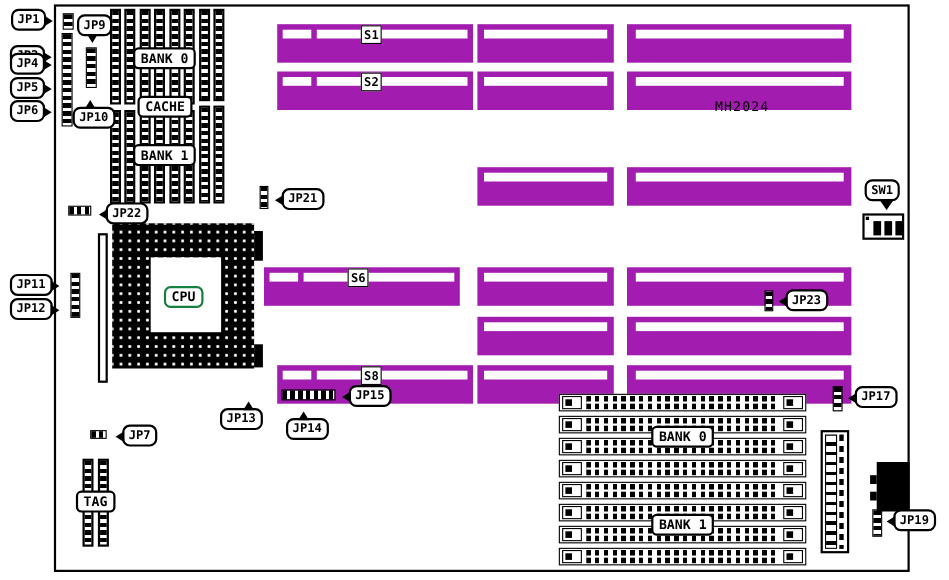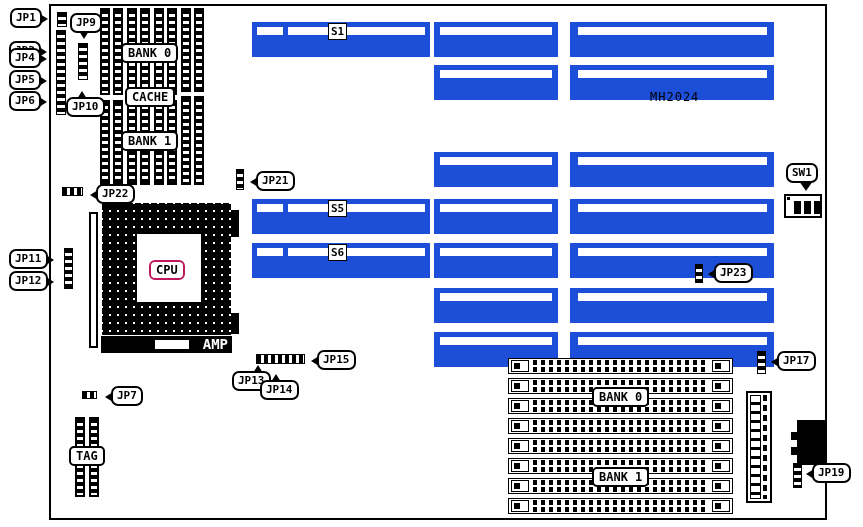--- a/index.html
+++ b/index.html
@@ -2,21 +2,21 @@
 <html><head>
 <meta charset="utf-8">
 <style>
   html,body{margin:0;padding:0;background:#fff}
   .stage{position:relative;width:863px;height:527px;background:#fff;overflow:hidden;
          font-family:"DejaVu Sans Mono",monospace;color:#000}
   .board{position:absolute;left:49px;top:4px;width:778px;height:516px;
          border:2px solid #000;box-sizing:border-box;background:#fff}
   
   .slot{position:absolute;left:0;width:100%;height:19px}
-  .sg{position:absolute;top:0;height:35px;background:#1d4ed8}
+  .sg{position:absolute;top:0;height:35px;background:#a21caf}
   .ws{position:absolute;top:5px;height:8px;background:#fff}
   .sl{position:absolute;left:76px;top:1px;background:#fff;border:1px solid #000;
       font:bold 11px/15px "DejaVu Sans Mono",monospace;padding:0 2px;z-index:3}
   
   .lad{position:absolute;width:10px;border:2px solid #000;box-sizing:border-box;
        background:repeating-linear-gradient(180deg,#000 0 4px,#fff 4px 7px)}
   .chiplabel{position:absolute;background:#fff;border:2px solid #000;border-radius:5px;
        font:bold 12px/14px "DejaVu Sans Mono",monospace;padding:1px 5px;z-index:4;white-space:nowrap}
   
   .callout{position:absolute;background:#fff;border:2px solid #000;border-radius:7px;
@@ -31,21 +31,21 @@
   
   .jmp-v{position:absolute;border:1px solid #000;box-sizing:border-box;
        background:repeating-linear-gradient(180deg,#000 0 4px,#fff 4px 7px)}
   .jmp-h{position:absolute;border:1px solid #000;box-sizing:border-box;
        background:repeating-linear-gradient(90deg,#000 0 4px,#fff 4px 7px)}
   
   .cpu-socket{position:absolute;left:102px;top:203px;width:129px;height:132px;background-color:#000;
        background-image:radial-gradient(circle,#fff 1.2px,rgba(0,0,0,0) 1.4px);
        background-size:8px 8px;background-position:4px 4px}
   .cpu-inner{position:absolute;left:35px;top:31px;width:64px;height:68px;background:#fff}
-  .cpu-label{position:absolute;left:12px;top:26px;background:#fff;border:2px solid #be185d;
+  .cpu-label{position:absolute;left:12px;top:26px;background:#fff;border:2px solid #15803d;
        border-radius:6px;font:bold 12px/14px "DejaVu Sans Mono",monospace;padding:1px 5px}
   .amp-bar{position:absolute;left:101px;top:336px;width:131px;height:17px;background:#000;
        color:#fff;font:bold 14px/17px "DejaVu Sans Mono",monospace;text-align:right;padding-right:4px;box-sizing:border-box}
   .amp-slot{position:absolute;left:54px;top:4px;width:34px;height:9px;background:#fff}
   .vbar{position:absolute;left:89px;top:212px;width:9px;height:136px;background:#fff;border:2px solid #000;box-sizing:border-box}
   .tab{position:absolute;background:#000}
   
   .simm{position:absolute;left:508px;width:225px;height:16px;border:1px solid #000;box-sizing:border-box;background:#fff}
   .simm .cap{position:absolute;top:1px;bottom:1px;width:16px;border:1px solid #000}
   .simm .cap i{position:absolute;left:2px;top:2px;width:6px;height:6px;background:#000;display:block}
@@ -83,70 +83,67 @@
       <b class="sl">S1</b>
     </div>
     <div class="sg" style="left:434px;width:124px">
         <i class="ws" style="left:6px;right:6px"></i>
       </div>
     <div class="sg" style="left:570px;width:204px">
         <i class="ws" style="left:8px;right:7px"></i>
       </div>
   </div>
   <div class="slot" style="top:65px">
-    <div class="sg" style="left:434px;width:124px">
-        <i class="ws" style="left:6px;right:6px"></i>
-      </div>
-    <div class="sg" style="left:570px;width:204px">
-        <i class="ws" style="left:8px;right:7px"></i>
-      </div>
-  </div>
-  <div class="slot" style="top:152px">
-    <div class="sg" style="left:434px;width:124px">
-        <i class="ws" style="left:6px;right:6px"></i>
-      </div>
-    <div class="sg" style="left:570px;width:204px">
-        <i class="ws" style="left:8px;right:7px"></i>
-      </div>
-  </div>
-  <div class="slot" style="top:199px">
     <div class="sg" style="left:252px;width:178px">
       <i class="ws" style="left:5px;width:26px"></i>
       <i class="ws" style="left:36px;width:137px"></i>
-      <b class="sl">S5</b>
-    </div>
+      <b class="sl">S2</b>
+    </div>
+    <div class="sg" style="left:434px;width:124px">
+        <i class="ws" style="left:6px;right:6px"></i>
+      </div>
+    <div class="sg" style="left:570px;width:204px">
+        <i class="ws" style="left:8px;right:7px"></i>
+      </div>
+  </div>
+  <div class="slot" style="top:152px">
     <div class="sg" style="left:434px;width:124px">
         <i class="ws" style="left:6px;right:6px"></i>
       </div>
     <div class="sg" style="left:570px;width:204px">
         <i class="ws" style="left:8px;right:7px"></i>
       </div>
   </div>
   <div class="slot" style="top:243px">
+    <div class="sg" style="left:240px;width:178px">
+      <i class="ws" style="left:5px;width:26px"></i>
+      <i class="ws" style="left:36px;width:137px"></i>
+      <b class="sl">S6</b>
+    </div>
+    <div class="sg" style="left:434px;width:124px">
+        <i class="ws" style="left:6px;right:6px"></i>
+      </div>
+    <div class="sg" style="left:570px;width:204px">
+        <i class="ws" style="left:8px;right:7px"></i>
+      </div>
+  </div>
+  <div class="slot" style="top:288px">
+    <div class="sg" style="left:434px;width:124px">
+        <i class="ws" style="left:6px;right:6px"></i>
+      </div>
+    <div class="sg" style="left:570px;width:204px">
+        <i class="ws" style="left:8px;right:7px"></i>
+      </div>
+  </div>
+  <div class="slot" style="top:332px">
     <div class="sg" style="left:252px;width:178px">
       <i class="ws" style="left:5px;width:26px"></i>
       <i class="ws" style="left:36px;width:137px"></i>
-      <b class="sl">S6</b>
-    </div>
-    <div class="sg" style="left:434px;width:124px">
-        <i class="ws" style="left:6px;right:6px"></i>
-      </div>
-    <div class="sg" style="left:570px;width:204px">
-        <i class="ws" style="left:8px;right:7px"></i>
-      </div>
-  </div>
-  <div class="slot" style="top:288px">
-    <div class="sg" style="left:434px;width:124px">
-        <i class="ws" style="left:6px;right:6px"></i>
-      </div>
-    <div class="sg" style="left:570px;width:204px">
-        <i class="ws" style="left:8px;right:7px"></i>
-      </div>
-  </div>
-  <div class="slot" style="top:332px">
+      <b class="sl">S8</b>
+    </div>
     <div class="sg" style="left:434px;width:124px">
         <i class="ws" style="left:6px;right:6px"></i>
       </div>
     <div class="sg" style="left:570px;width:204px">
         <i class="ws" style="left:8px;right:7px"></i>
       </div>
   </div>
 
   <div class="lad" style="left:100px;top:8px;height:87px"></div>
   <div class="lad" style="left:113px;top:8px;height:87px"></div>
@@ -173,24 +170,20 @@
   <div class="chiplabel" style="left:69px;top:446px">TAG</div>
 
   <div class="vbar"></div>
   <div class="cpu-socket">
     <div class="cpu-inner">
       <div class="cpu-label">CPU</div>
     </div>
   </div>
   <div class="tab" style="left:231px;top:210px;width:8px;height:27px"></div>
   <div class="tab" style="left:231px;top:313px;width:8px;height:21px"></div>
-  <div class="amp-bar">
-    <i class="amp-slot"></i>
-    <span>AMP</span>
-  </div>
 
   <div class="simm" style="top:358px">
       <span class="cap capL">
         <i></i>
       </span>
       <span class="comb">
         <i></i>
       </span>
       <span class="cap capR">
         <i></i>
@@ -304,21 +297,21 @@
   <div class="callout tail-r" style="left:9px;top:41px">JP3</div>
   <div class="callout tail-r" style="left:9px;top:48px">JP4</div>
   <div class="callout tail-r" style="left:9px;top:70px">JP5</div>
   <div class="callout tail-r" style="left:9px;top:91px">JP6</div>
   <div class="callout tail-d" style="left:70px;top:13px">JP9</div>
   <div class="callout tail-u" style="left:66px;top:97px">JP10</div>
   <div class="callout tail-l" style="left:96px;top:184px">JP22</div>
   <div class="callout tail-r" style="left:9px;top:249px">JP11</div>
   <div class="callout tail-r" style="left:9px;top:271px">JP12</div>
   <div class="callout tail-l" style="left:111px;top:386px">JP7</div>
-  <div class="callout tail-ur" style="left:232px;top:371px">JP13</div>
+  <div class="callout tail-ur" style="left:200px;top:371px">JP13</div>
   <div class="callout tail-u" style="left:260px;top:380px">JP14</div>
   <div class="callout tail-l" style="left:317px;top:350px">JP15</div>
   <div class="callout tail-l" style="left:256px;top:171px">JP21</div>
   <div class="callout tail-l" style="left:714px;top:263px">JP23</div>
   <div class="callout tail-l" style="left:777px;top:351px">JP17</div>
   <div class="callout tail-l" style="left:812px;top:463px">JP19</div>
   <div class="callout tail-dc" style="left:786px;top:163px">SW1</div>
 
   <div class="model">MH2024</div>
 

